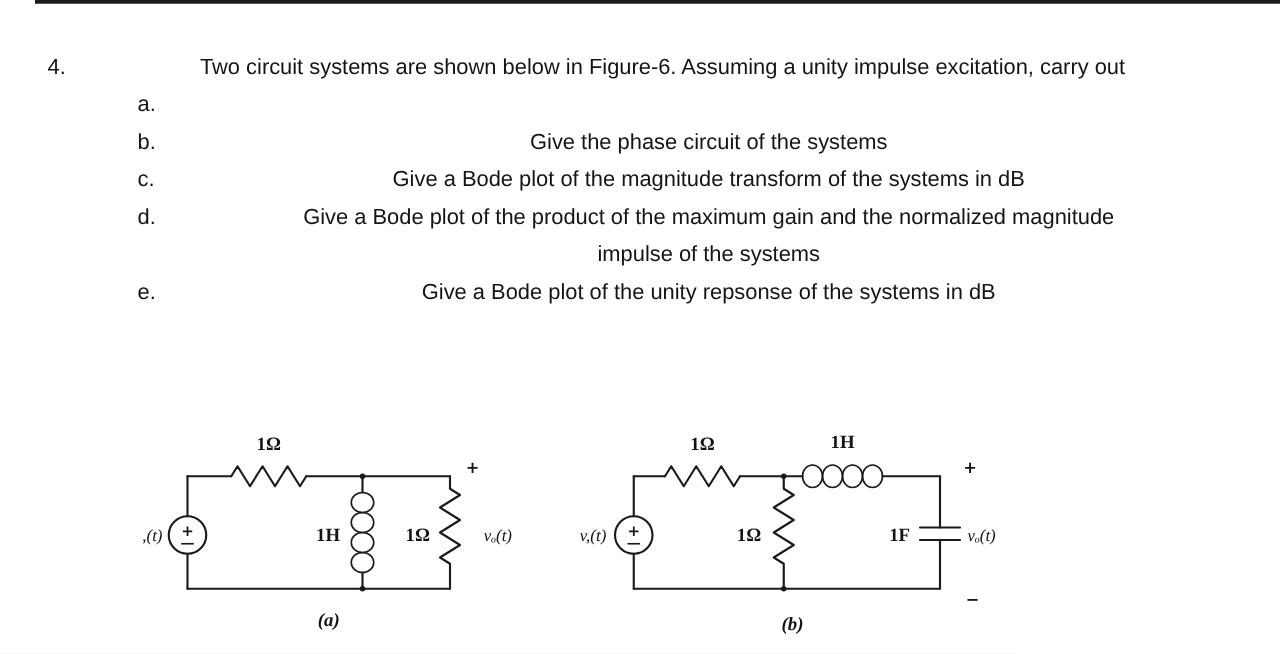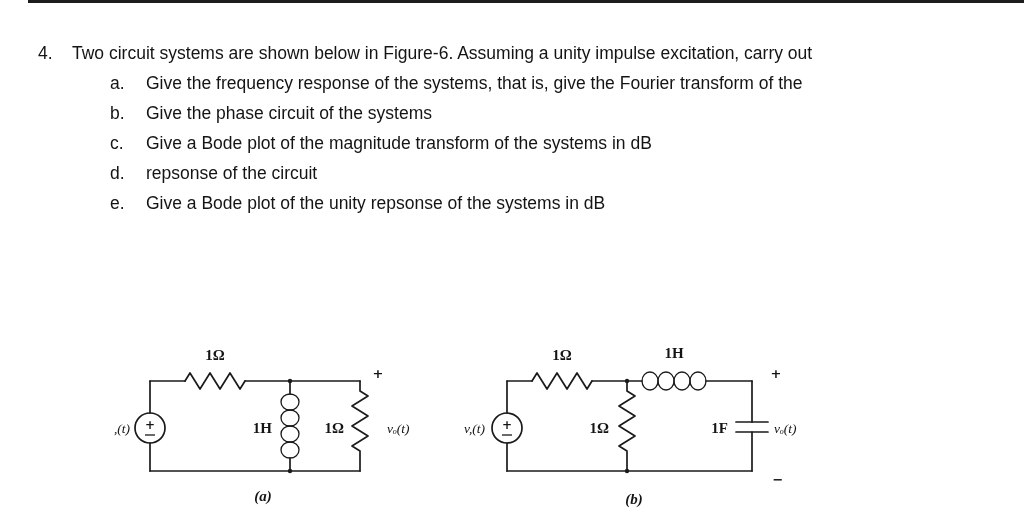--- a/index.html
+++ b/index.html
@@ -10,21 +10,21 @@
     font-family:"Liberation Sans",sans-serif;
     color:#141414;
     overflow:hidden;
   }
   .scanline{position:absolute;top:0;left:28px;width:996px;height:3px;background:#1c1c1c;}
   .doc{position:absolute;left:38px;top:38px;width:950px;font-size:17.5px;line-height:30px;}
   .row{display:flex;align-items:flex-start;}
   .num{width:34px;flex:none;}
   .sub{margin-left:72px;}
   .ltr{width:36px;flex:none;}
-  .txt{flex:1;}
+  .txt{flex:1;text-align:center;}
   .circuits{position:absolute;left:0;top:336px;width:1024px;height:187px;}
   .circ-a{position:absolute;left:100px;top:0;}
   .circ-b{position:absolute;left:452px;top:0;}
   svg{display:block;}
   svg .wire{stroke:#1a1a1a;stroke-width:1.7;fill:none;stroke-linecap:round;stroke-linejoin:round;}
   svg .thin{stroke:#1a1a1a;stroke-width:1.3;fill:none;}
   svg .dot{fill:#1a1a1a;}
   svg text{fill:#141414;}
   svg .clabel{font-family:"Liberation Serif",serif;font-weight:700;font-size:15px;}
   svg .vlabel{font-family:"Liberation Serif",serif;font-style:italic;font-size:13.5px;}
@@ -43,42 +43,42 @@
     <div class="row">
       <span class="num">4.</span>
       <div class="txt">
         <div>Two circuit systems are shown below in Figure-6.  Assuming a unity impulse excitation, carry out</div>
       </div>
     </div>
 
     <div class="row sub">
       <span class="ltr">a.</span>
       <div class="txt">
-        <div>Give the frequency response of the systems, that is, give the Fourier transform of the</div>
       </div>
     </div>
 
     <div class="row sub">
       <span class="ltr">b.</span>
       <div class="txt">
         <div>Give the phase circuit of the systems</div>
       </div>
     </div>
 
     <div class="row sub">
       <span class="ltr">c.</span>
       <div class="txt">
         <div>Give a Bode plot of the magnitude transform of the systems in dB</div>
       </div>
     </div>
 
     <div class="row sub">
       <span class="ltr">d.</span>
       <div class="txt">
-        <div>repsonse of the circuit</div>
+        <div>Give a Bode plot of the product of the maximum gain and the normalized magnitude</div>
+        <div>impulse of the systems</div>
       </div>
     </div>
 
     <div class="row sub">
       <span class="ltr">e.</span>
       <div class="txt">
         <div>Give a Bode plot of the unity repsonse of the systems in dB</div>
       </div>
     </div>
   </div>

